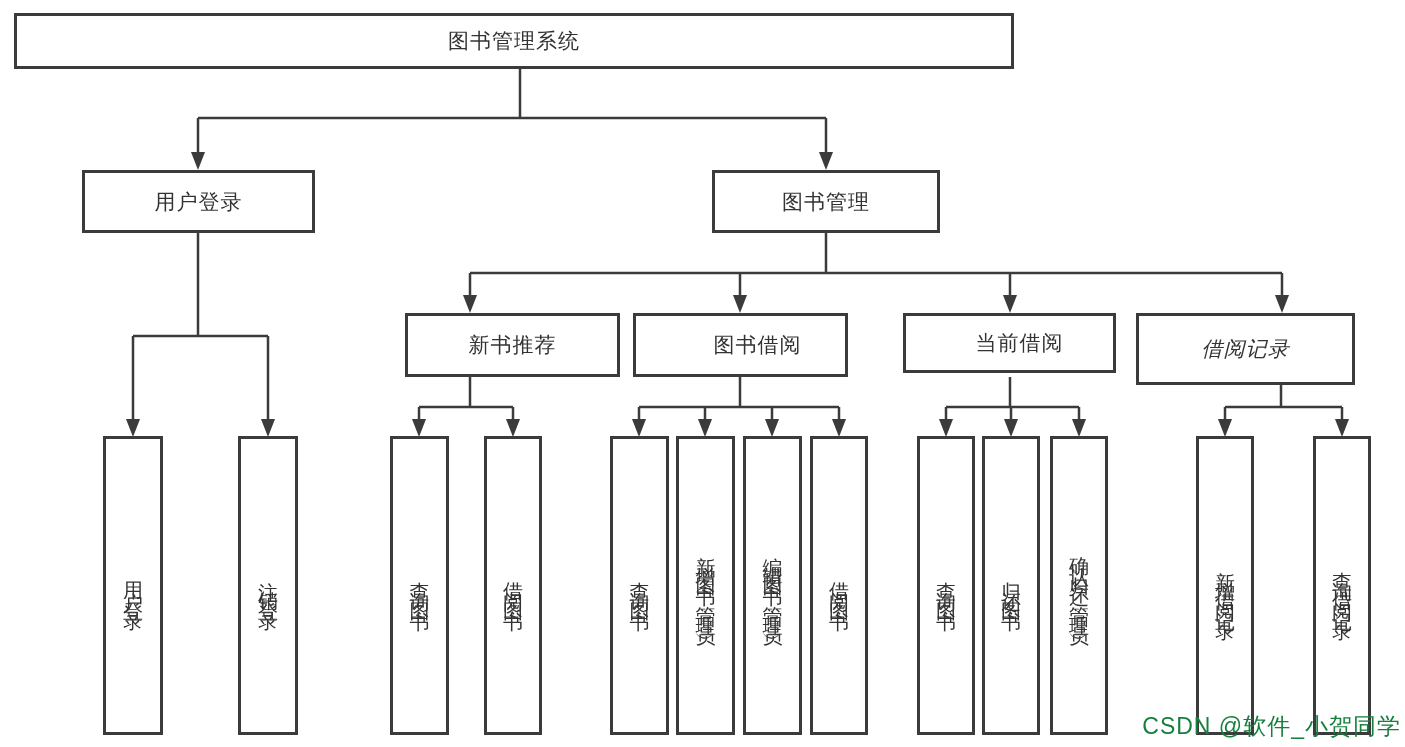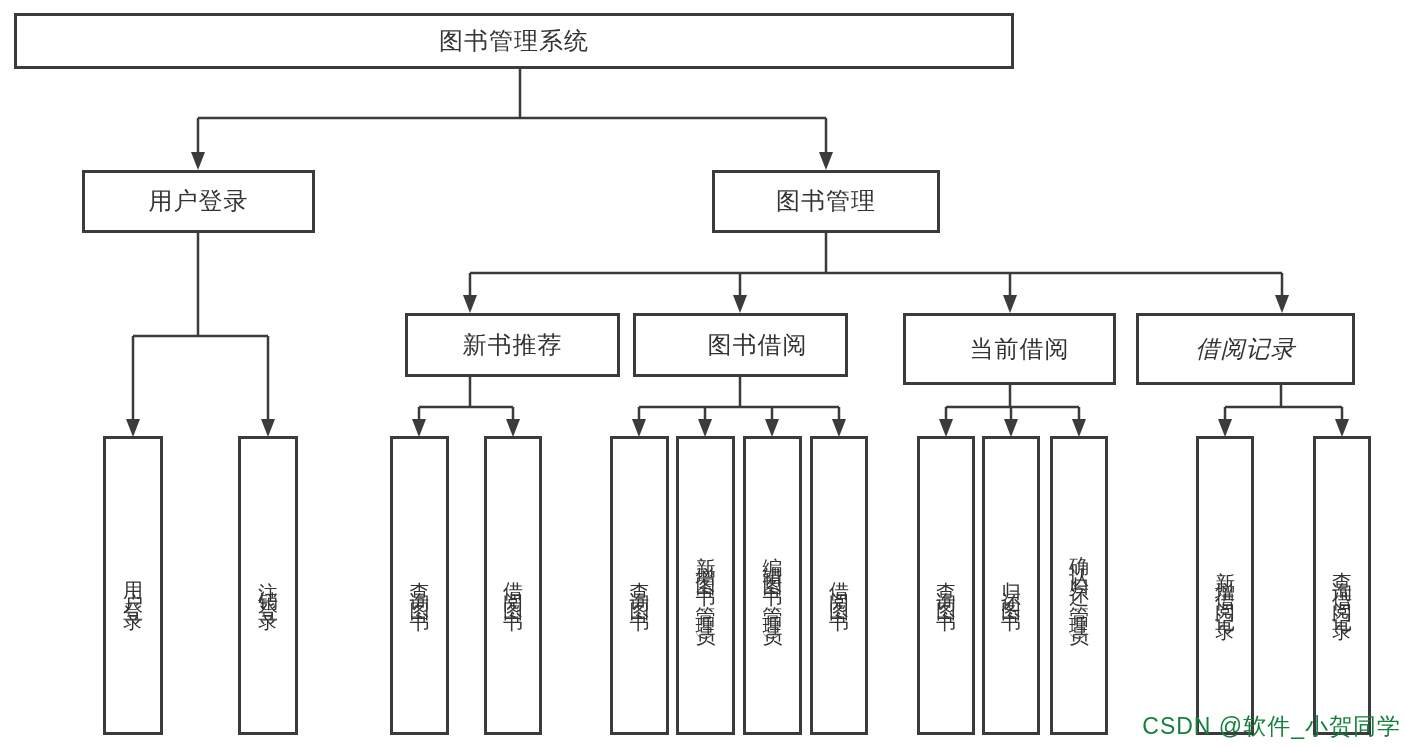--- a/index.html
+++ b/index.html
@@ -5,21 +5,21 @@
   html,body { margin:0; padding:0; background:#ffffff; }
   .canvas {
     position:relative; width:1405px; height:747px; background:#ffffff;
     font-family:"Liberation Sans","DejaVu Sans",sans-serif; overflow:hidden;
   }
   .connectors { position:absolute; left:0; top:0; width:1405px; height:747px; }
   .box {
     position:absolute; box-sizing:border-box; background:#ffffff;
     border:3px solid #3b3b3b; color:#333333;
     display:flex; align-items:center; justify-content:center;
-    font-size:24px; letter-spacing:1px; line-height:1.2; z-index:2;
+    font-size:21px; letter-spacing:1px; line-height:1.2; z-index:2;
     white-space:nowrap;
   }
   .leaf {
     writing-mode:vertical-rl; text-orientation:mixed;
     letter-spacing:10px; font-size:20px; line-height:1.05;
     white-space:normal;
   }
   .watermark {
     position:absolute; right:4px; bottom:5px; z-index:5;
     font-size:23px; color:#15803d; letter-spacing:1px; white-space:nowrap;
@@ -70,21 +70,21 @@
     </g>
   </svg>
 
   <div class="box" style="left:14px; top:13px; width:1000px; height:56px;">图书管理系统</div>
 
   <div class="box" style="left:82px; top:170px; width:233px; height:63px;">用户登录</div>
   <div class="box" style="left:712px; top:170px; width:228px; height:63px;">图书管理</div>
 
   <div class="box" style="left:363px; top:313px; width:215px; height:64px;margin-left:42px;">新书推荐</div>
   <div class="box" style="left:633px; top:313px; width:215px; height:64px;padding-left:34px;">图书借阅</div>
-  <div class="box" style="left:903px; top:313px; width:213px; height:72px;padding-left:20px;">当前借阅</div>
+  <div class="box" style="left:903px; top:313px; width:213px; height:60px;padding-left:20px;">当前借阅</div>
   <div class="box" style="left:1136px; top:313px; width:219px; height:72px;font-style:italic;">借阅记录</div>
 
   <div class="box leaf" style="left:103px; top:436px; width:60px; height:299px;">用户登录</div>
   <div class="box leaf" style="left:238px; top:436px; width:60px; height:299px;">注销登录</div>
 
   <div class="box leaf" style="left:390px; top:436px; width:59px; height:299px;">查询图书</div>
   <div class="box leaf" style="left:484px; top:436px; width:58px; height:299px;">借阅图书</div>
 
   <div class="box leaf" style="left:610px; top:436px; width:59px; height:299px;">查询图书</div>
   <div class="box leaf" style="left:676px; top:436px; width:59px; height:299px;">新增图书（管理员）</div>

